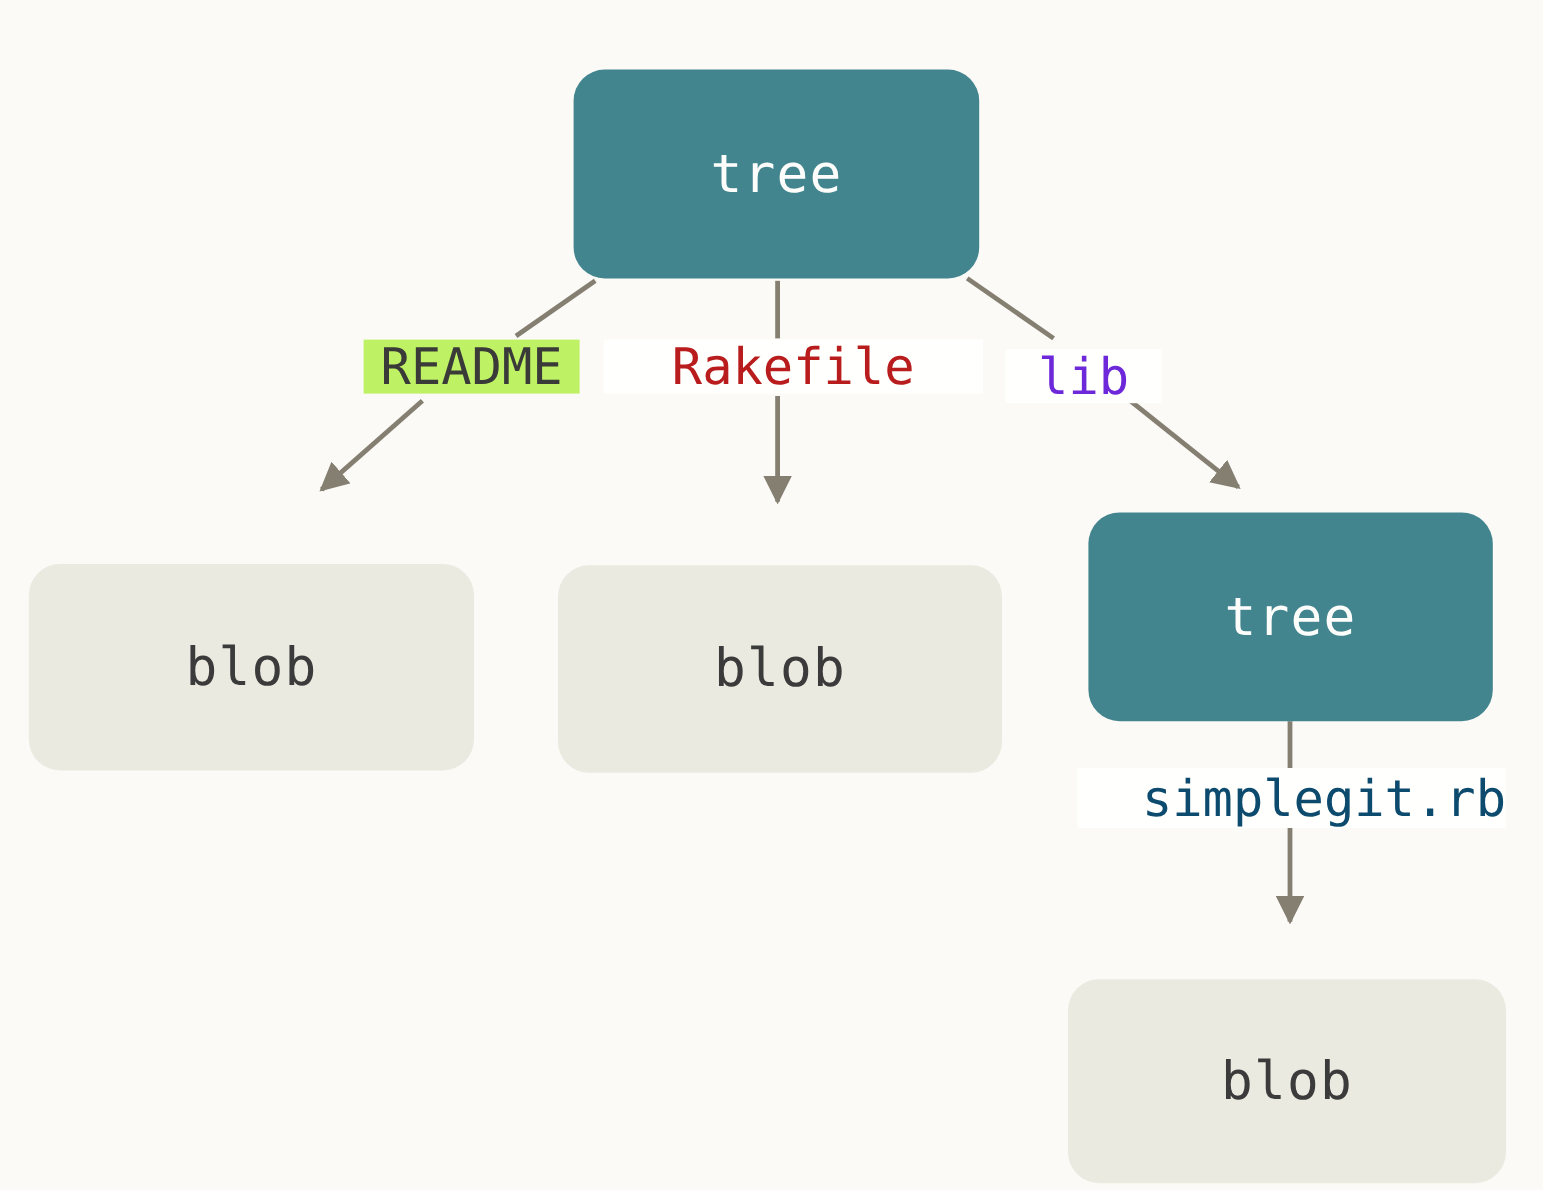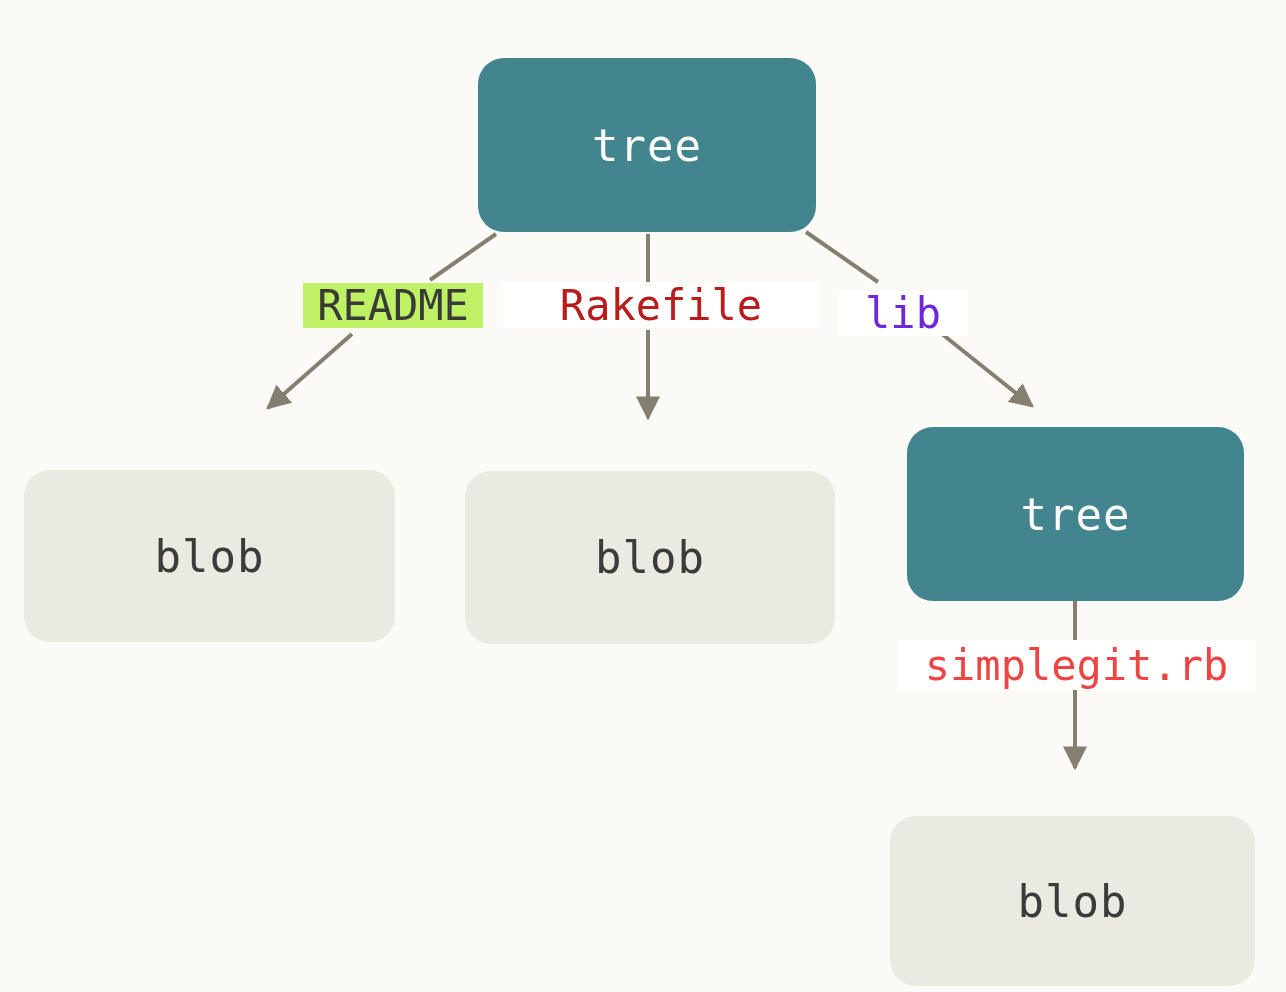--- a/index.html
+++ b/index.html
@@ -110,17 +110,17 @@
   </div>
 
   <div class="edge-label" style="left: 503px; top: 283px; width: 316px; height: 45px; background: rgb(255, 255, 253); color: #b91c1c;">
     <span>Rakefile</span>
   </div>
 
   <div class="edge-label" style="left: 838px; top: 279px; width: 130px; height: 45px; background: rgb(255, 255, 253); color: #6d28d9; margin-top: 12px;">
     <span>lib</span>
   </div>
 
-  <div class="edge-label" style="left: 898px; top: 640px; width: 357px; height: 50px; background: rgb(255, 255, 253); color: #ef4444;">
+  <div class="edge-label" style="left: 898px; top: 640px; width: 357px; height: 50px; background: rgb(255, 255, 253); color: #0c4a6e; justify-content: flex-end;">
     <span>simplegit.rb</span>
   </div>
 
 </div>
 
 </body></html>

